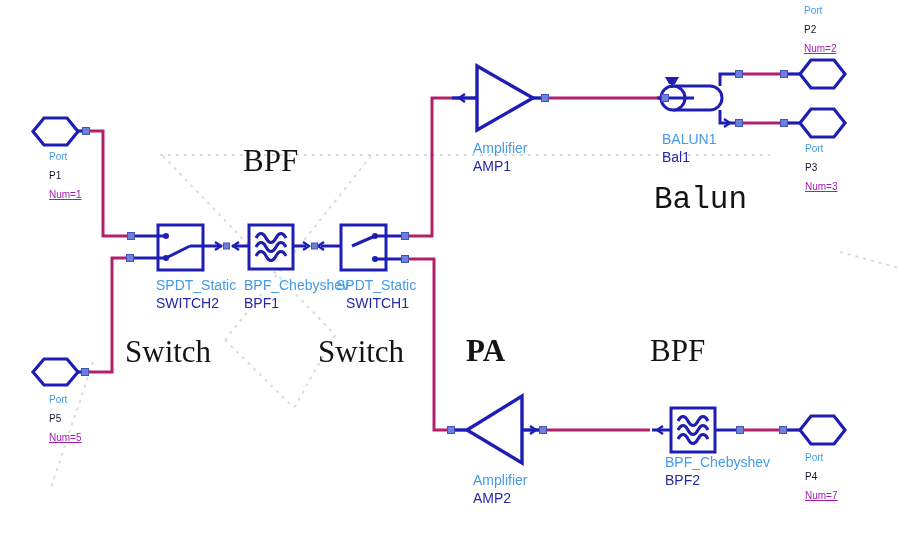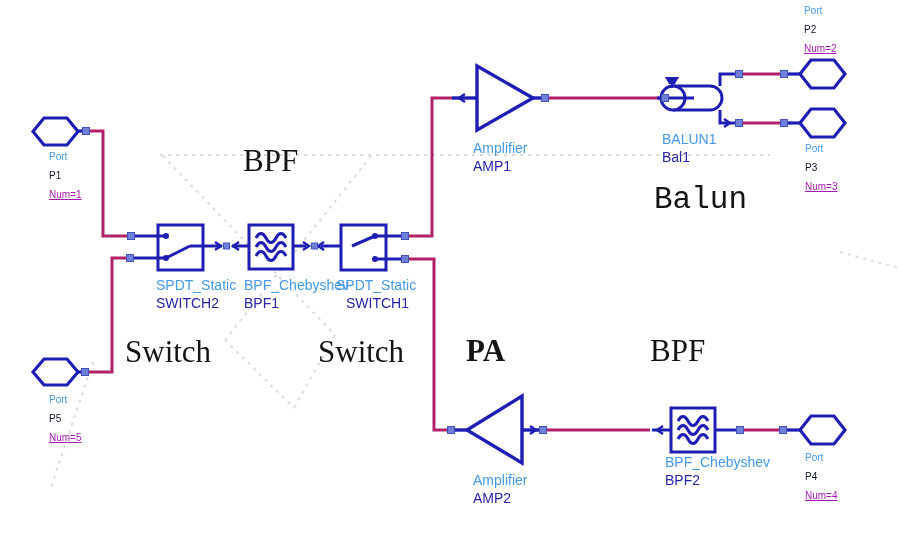--- a/index.html
+++ b/index.html
@@ -176,21 +176,21 @@
   <span class="pnum">Num=2</span>
 </div>
 <div class="plabel" style="left:805px;top:139px;">
   <span class="ptype">Port</span>
   <span class="pname">P3</span>
   <span class="pnum">Num=3</span>
 </div>
 <div class="plabel" style="left:805px;top:448px;">
   <span class="ptype">Port</span>
   <span class="pname">P4</span>
-  <span class="pnum">Num=4</span>
+  <span class="pnum">Num=7</span>
 </div>
 <div class="plabel" style="left:49px;top:390px;">
   <span class="ptype">Port</span>
   <span class="pname">P5</span>
   <span class="pnum">Num=5</span>
 </div>
 
 <div class="clabel" style="left:156px;top:276px;">
   <span class="ctype">SPDT_Static</span>
   <span class="cname">SWITCH2</span>

